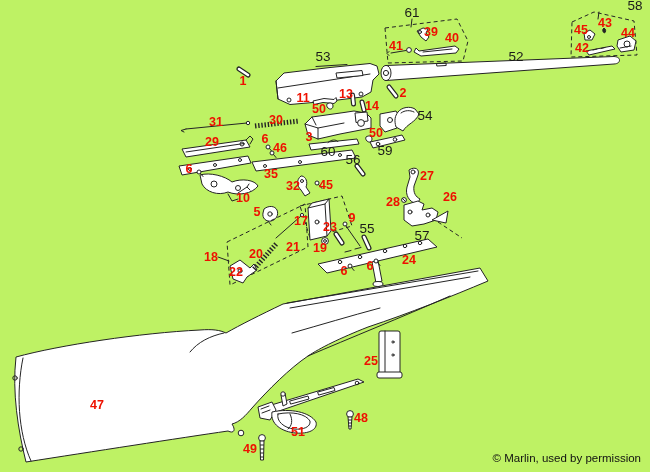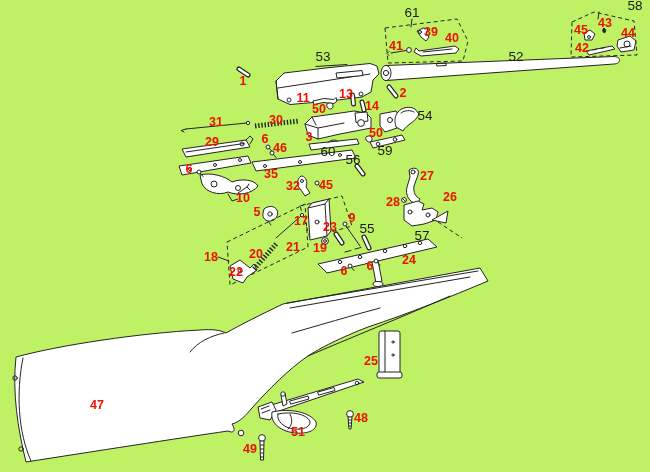--- a/index.html
+++ b/index.html
@@ -390,14 +390,15 @@
       <span class="part-label red" style="left: 409px; top: 260px;">24</span>
       <span class="part-label red" style="left: 344px; top: 271px;">6</span>
       <span class="part-label red" style="left: 370px; top: 266px;">6</span>
       <span class="part-label red" style="left: 97px; top: 383px; margin-top: 22px;">47</span>
       <span class="part-label red" style="left: 371px; top: 361px;">25</span>
       <span class="part-label red" style="left: 298px; top: 432px;">51</span>
       <span class="part-label red" style="left: 361px; top: 418px;">48</span>
       <span class="part-label red" style="left: 250px; top: 449px;">49</span>
     </div>
 
+<div class="copyright">© Marlin, used by permission</div>
 
 </div>
 
 </body></html>

